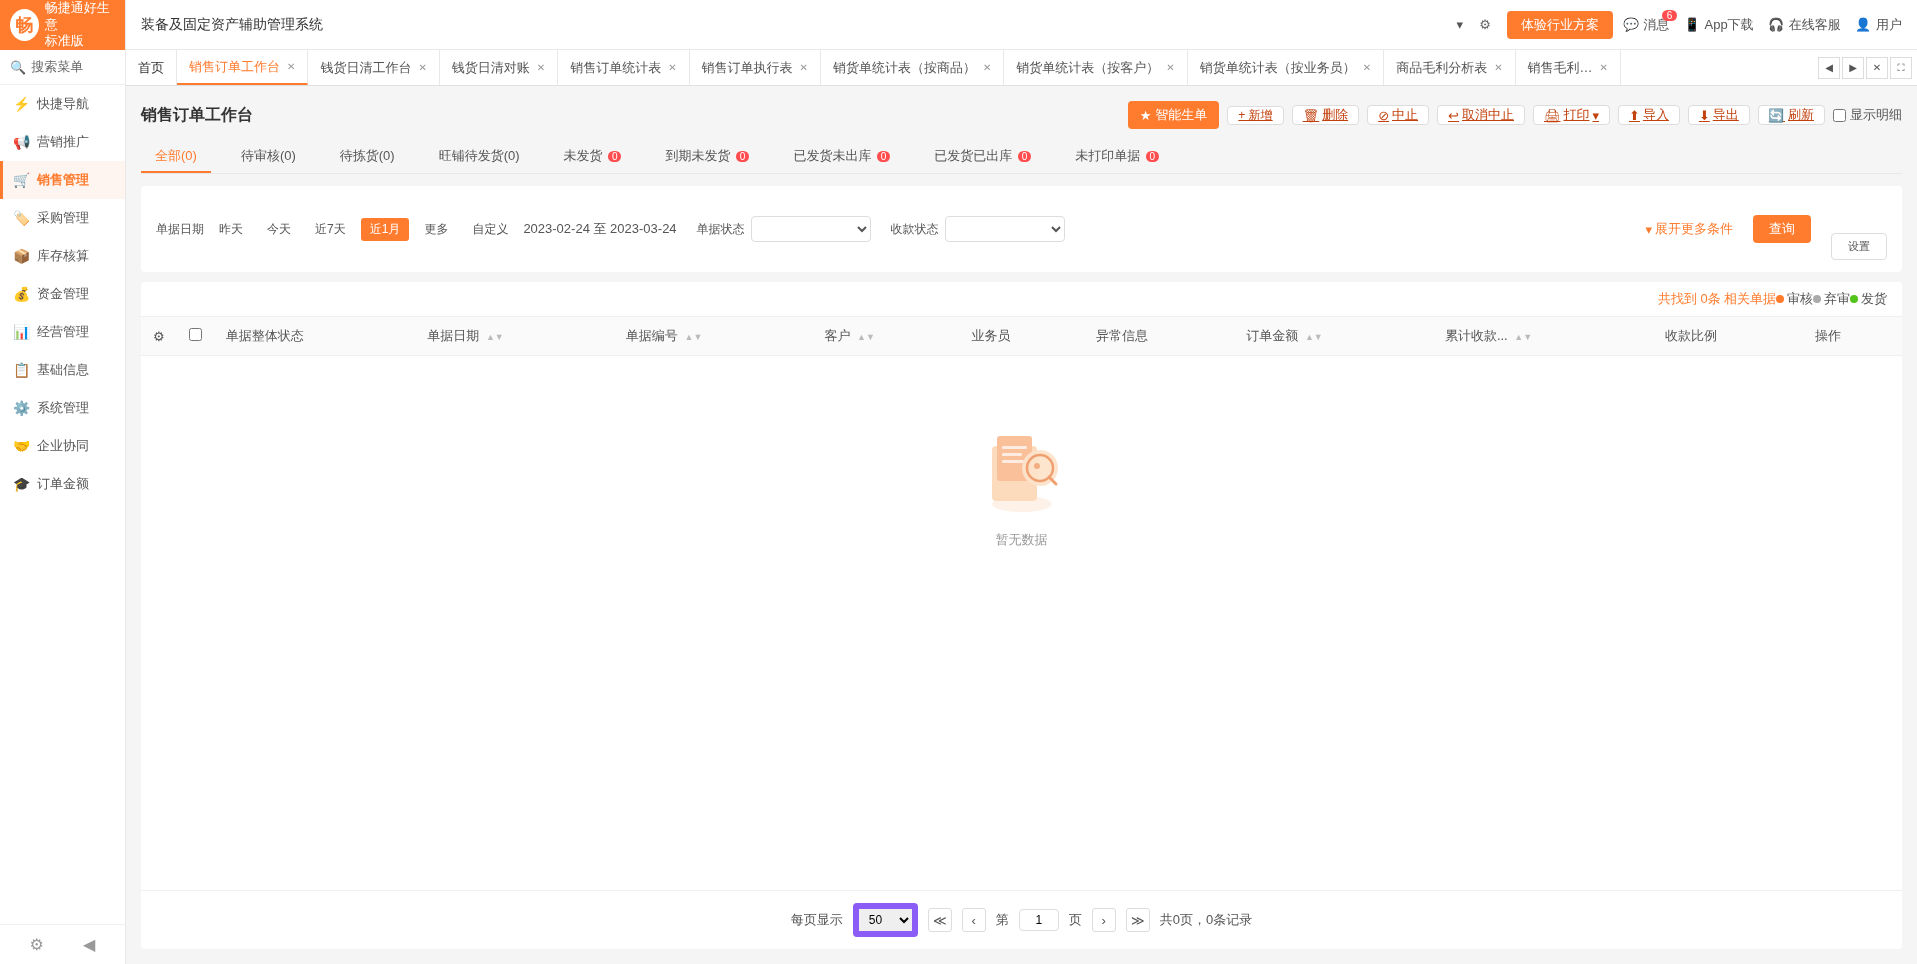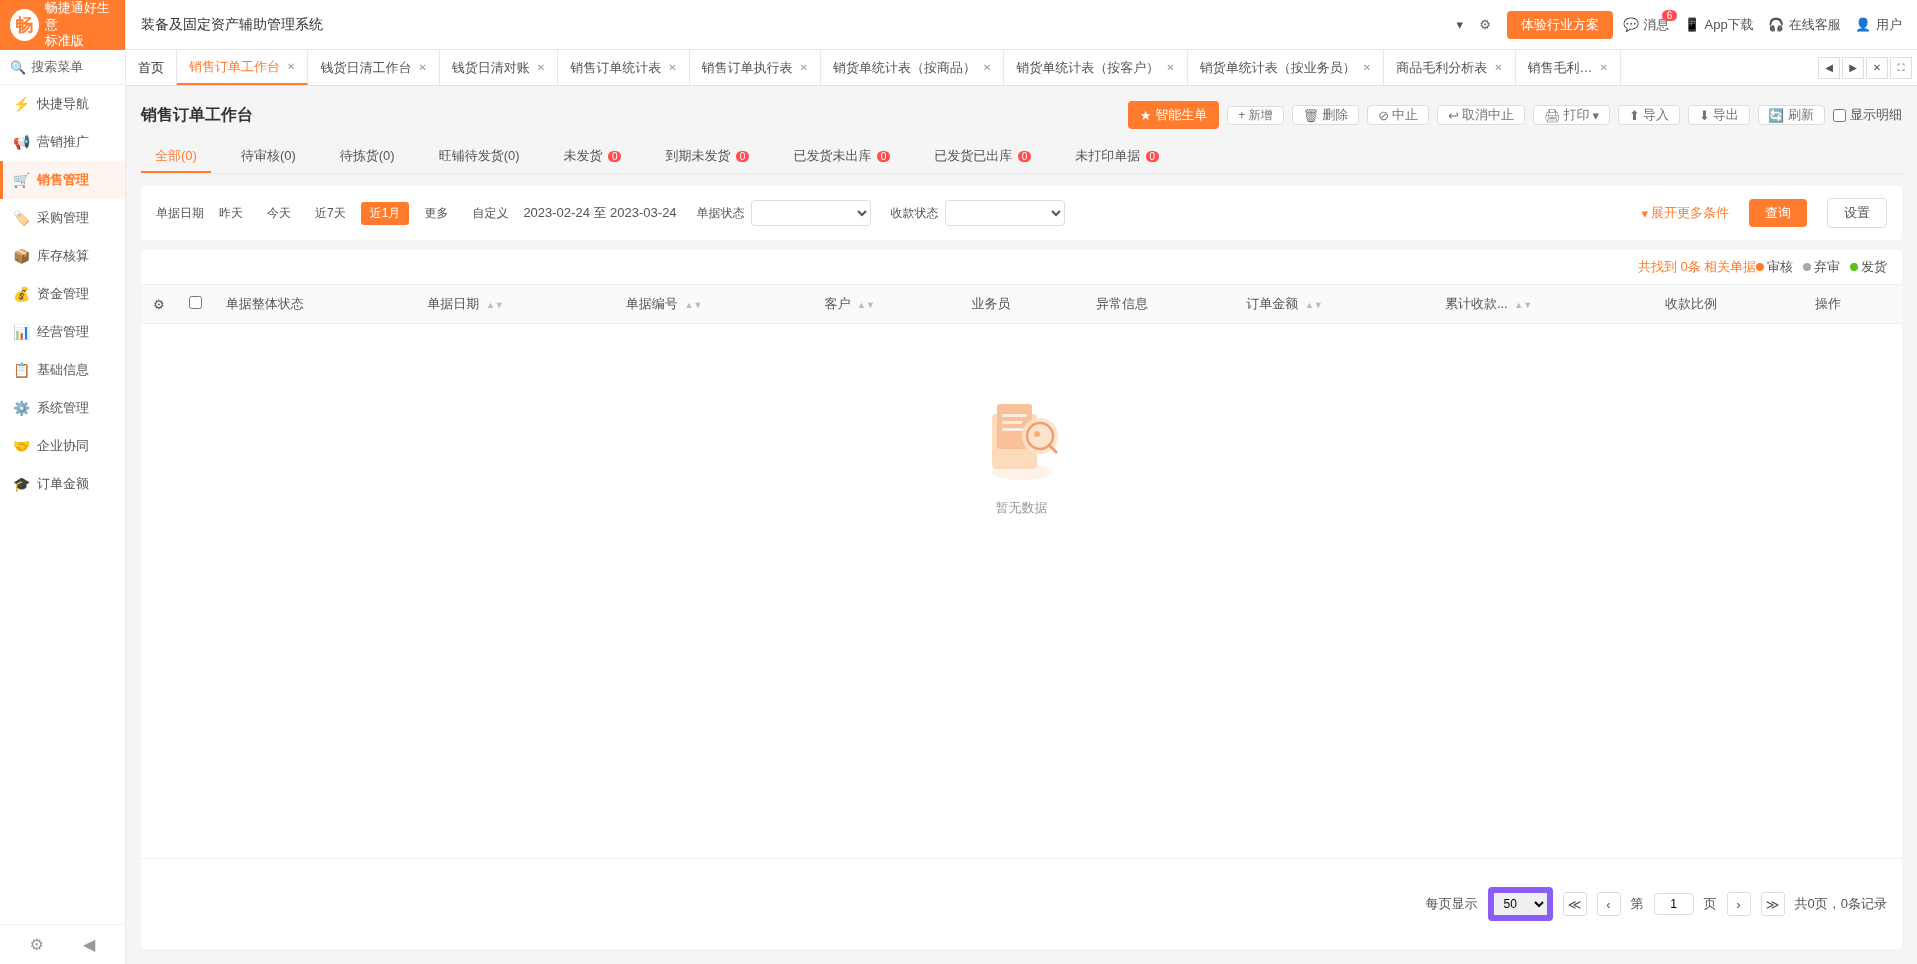--- a/index.html
+++ b/index.html
@@ -40,65 +40,65 @@
     .tab-nav-btn { width: 22px; height: 22px; border: 1px solid #ddd; background: #fff; display: flex; align-items: center; justify-content: center; cursor: pointer; color: #555; font-size: 10px; }
 
     
     .content { flex: 1; overflow: hidden; display: flex; flex-direction: column; padding: 15px; background: #f5f5f5; }
 
     
     .page-header { display: flex; align-items: center; justify-content: space-between; margin-bottom: 12px; }
     .page-title { font-size: 16px; font-weight: bold; color: #333; }
     .page-actions { display: flex; align-items: center; gap: 8px; }
     .btn-smart { background: #ff7b2e; color: #fff; border: none; border-radius: 4px; padding: 5px 12px; cursor: pointer; font-size: 12px; display: flex; align-items: center; gap: 4px; }
-    .btn-action { background: #fff; color: #737373; border: 1px solid #ddd; border-radius: 4px; padding: 0 10px; cursor: pointer; font-size: 12px; display: flex; align-items: center; gap: 3px; }
+    .btn-action { background: #fff; color: #c2410c; border: 1px solid #ddd; border-radius: 4px; padding: 0 10px; cursor: pointer; font-size: 12px; display: flex; align-items: center; gap: 3px; text-decoration: underline; }
 
     
     .subtabs { display: flex; align-items: center; gap: 16px; margin-bottom: 12px; border-bottom: 1px solid #e8e8e8; }
     .subtab { padding: 6px 14px; cursor: pointer; color: #555; font-size: 12px; border-bottom: 2px solid transparent; }
     .subtab.active { color: #ff7b2e; border-bottom: 2px solid #ff7b2e; font-weight: 500; }
     .subtab-badge { background: #ff4d4f; color: #fff; border-radius: 10px; padding: 0 4px; font-size: 10px; margin-left: 2px; }
 
     
     .filter-bar { background: #fff; border-radius: 4px; padding: 12px 15px; margin-bottom: 10px; }
     .filter-row { display: flex; align-items: center; gap: 20px; flex-wrap: wrap; }
     .filter-item { display: flex; align-items: center; gap: 6px; }
     .filter-label { color: #555; font-size: 12px; white-space: nowrap; }
     .filter-date-options { display: flex; align-items: center; gap: 6px; }
     .filter-date-btn { padding: 2px 8px; border-radius: 3px; cursor: pointer; font-size: 12px; color: #555; border: 1px solid transparent; }
     .filter-date-btn.active { background: #ff7b2e; color: #fff; border-radius: 3px; }
     .filter-date-input { display: flex; align-items: flex-start; gap: 4px; color: #555; font-size: 12px; }
     .filter-select { border: 1px solid #ddd; border-radius: 4px; padding: 4px 8px; font-size: 12px; color: #555; background: #fff; cursor: pointer; min-width: 120px; }
     .filter-expand { color: #ff7b2e; cursor: pointer; font-size: 12px; display: flex; align-items: center; gap: 3px; }
     .btn-query { background: #ff7b2e; color: #fff; border: none; border-radius: 4px; padding: 5px 16px; cursor: pointer; font-size: 13px; }
-    .btn-setting { background: #fff; color: #555; border: 1px solid #ddd; border-radius: 4px; padding: 5px 16px; cursor: pointer; font-size: 13px; }
+    .btn-setting { background: #fff; color: #555; border: 1px solid #ddd; border-radius: 4px; padding: 5px 16px; cursor: pointer; font-size: 11px; margin-top: 35px; }
 
     
     .table-wrapper { background: #fff; border-radius: 4px; flex: 1; display: flex; flex-direction: column; overflow: hidden; }
     .table-info { display: flex; align-items: center; justify-content: flex-end; padding: 8px 15px; border-bottom: 1px solid #f0f0f0; }
     .table-info-text { font-size: 12px; color: #555; }
     .table-info-text span { color: #ff7b2e; }
-    .table-ops { display: flex; align-items: center; gap: 10px; }
+    .table-ops { display: flex; align-items: center; }
     .op-btn { font-size: 12px; color: #555; cursor: pointer; display: flex; align-items: center; gap: 3px; }
     .op-btn .dot { width: 8px; height: 8px; border-radius: 50%; display: inline-block; }
     .dot-orange { background: #ff7b2e; }
     .dot-gray { background: #aaa; }
     .dot-green { background: #52c41a; }
 
     table { width: 100%; border-collapse: collapse; font-size: 12px; }
     thead tr { background: #fafafa; }
     th { padding: 10px 12px; text-align: left; color: #555; font-weight: 500; border-bottom: 1px solid #f0f0f0; white-space: nowrap; }
     th .sort-arrows { display: inline-flex; flex-direction: column; margin-left: 3px; color: #bbb; font-size: 9px; }
 
     .empty-state { flex: 1; display: flex; flex-direction: column; align-items: center; justify-content: center; padding: 60px 0; }
     .empty-icon { width: 100px; height: 100px; margin-bottom: 15px; }
     .empty-text { color: #999; font-size: 13px; }
 
     
-    .pagination { display: flex; align-items: center; justify-content: flex-end; padding: 28px 15px; border-top: 1px solid #f0f0f0; gap: 10px; font-size: 12px; color: #555; }
+    .pagination { display: flex; align-items: center; justify-content: center; padding: 12px 15px; border-top: 1px solid #f0f0f0; gap: 10px; font-size: 12px; color: #555; }
     .pagination-select { border: 6px solid #8b5cf6; border-radius: 4px; padding: 3px 6px; font-size: 12px; }
     .pagination-btn { width: 24px; height: 24px; border: 1px solid #ddd; background: #fff; cursor: pointer; display: flex; align-items: center; justify-content: center; border-radius: 3px; color: #555; }
     .pagination-input { width: 40px; border: 1px solid #ddd; border-radius: 4px; padding: 3px 6px; text-align: center; font-size: 12px; }
 
     
     .scrollbar-area { overflow-x: auto; }
     .scrollbar-area::-webkit-scrollbar { height: 6px; }
     .scrollbar-area::-webkit-scrollbar-track { background: #f1f1f1; }
     .scrollbar-area::-webkit-scrollbar-thumb { background: #ccc; border-radius: 3px; }
 

